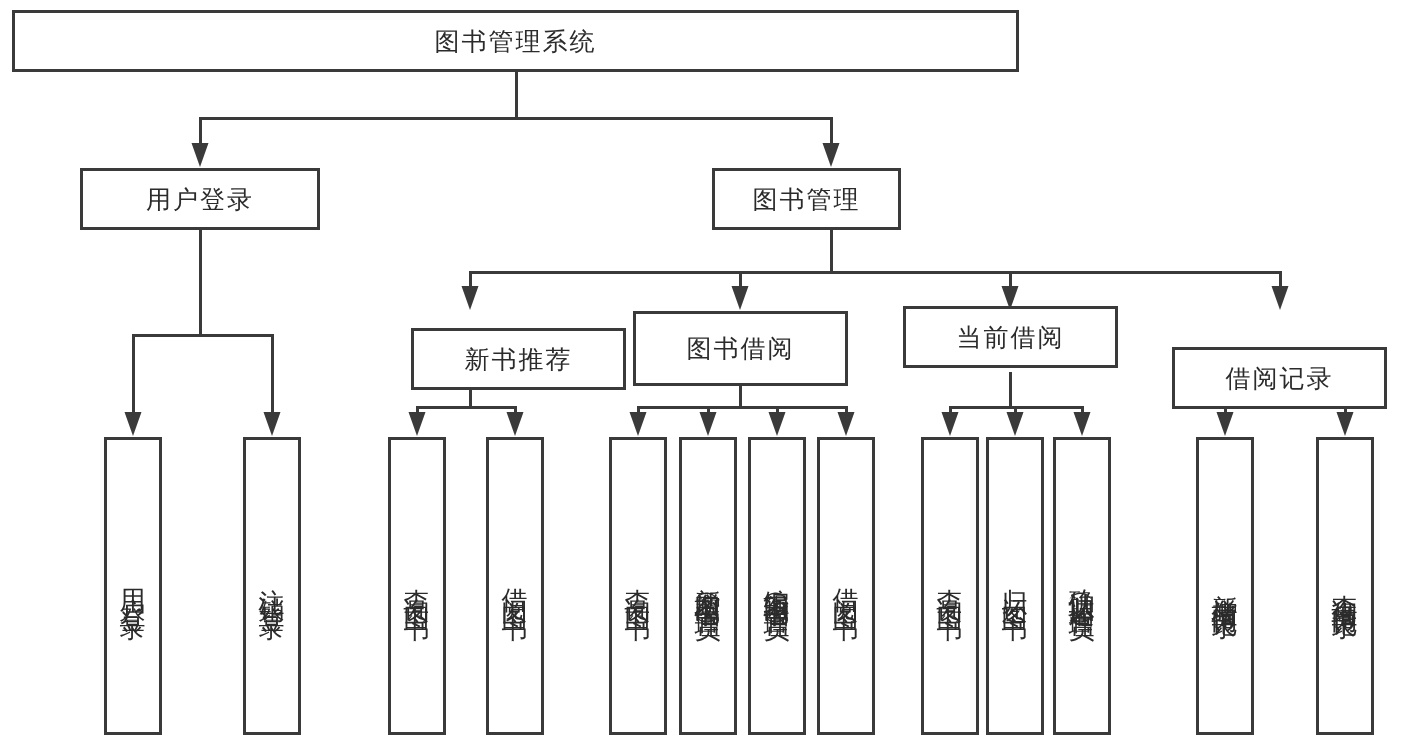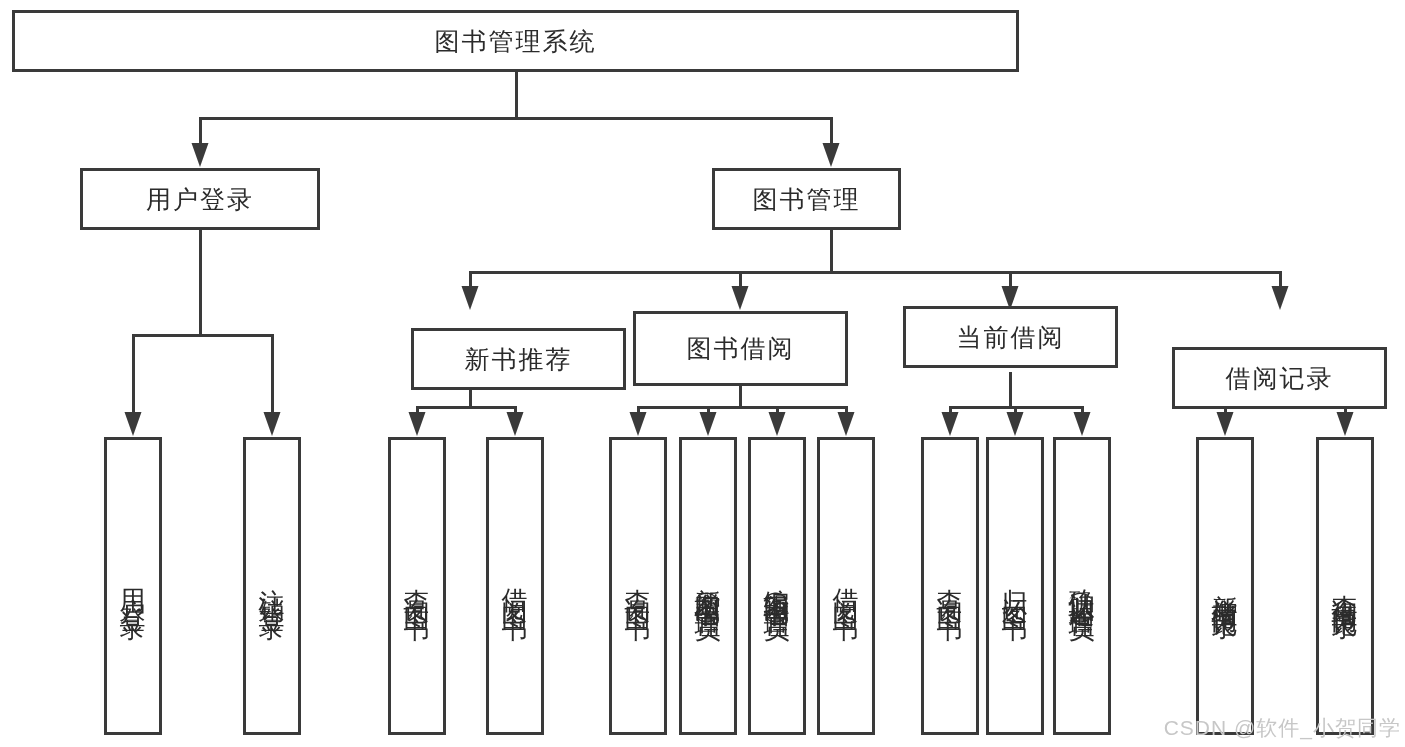--- a/index.html
+++ b/index.html
@@ -144,14 +144,13 @@
       <div class="node node-v tight" style="left: 1053px; top: 437px; width: 58px; height: 298px;">
         <span class="lbl">确认归还（管理员）</span>
       </div>
       <div class="node node-v tight" style="left: 1196px; top: 437px; width: 58px; height: 298px;">
         <span class="lbl">新增借阅记录</span>
       </div>
       <div class="node node-v tight" style="left: 1316px; top: 437px; width: 58px; height: 298px;">
         <span class="lbl">查询借阅记录</span>
       </div>
     </div>
-  <div id="watermark">CSDN @软件_小贺同学</div>
 </div>
 
 </body></html>

